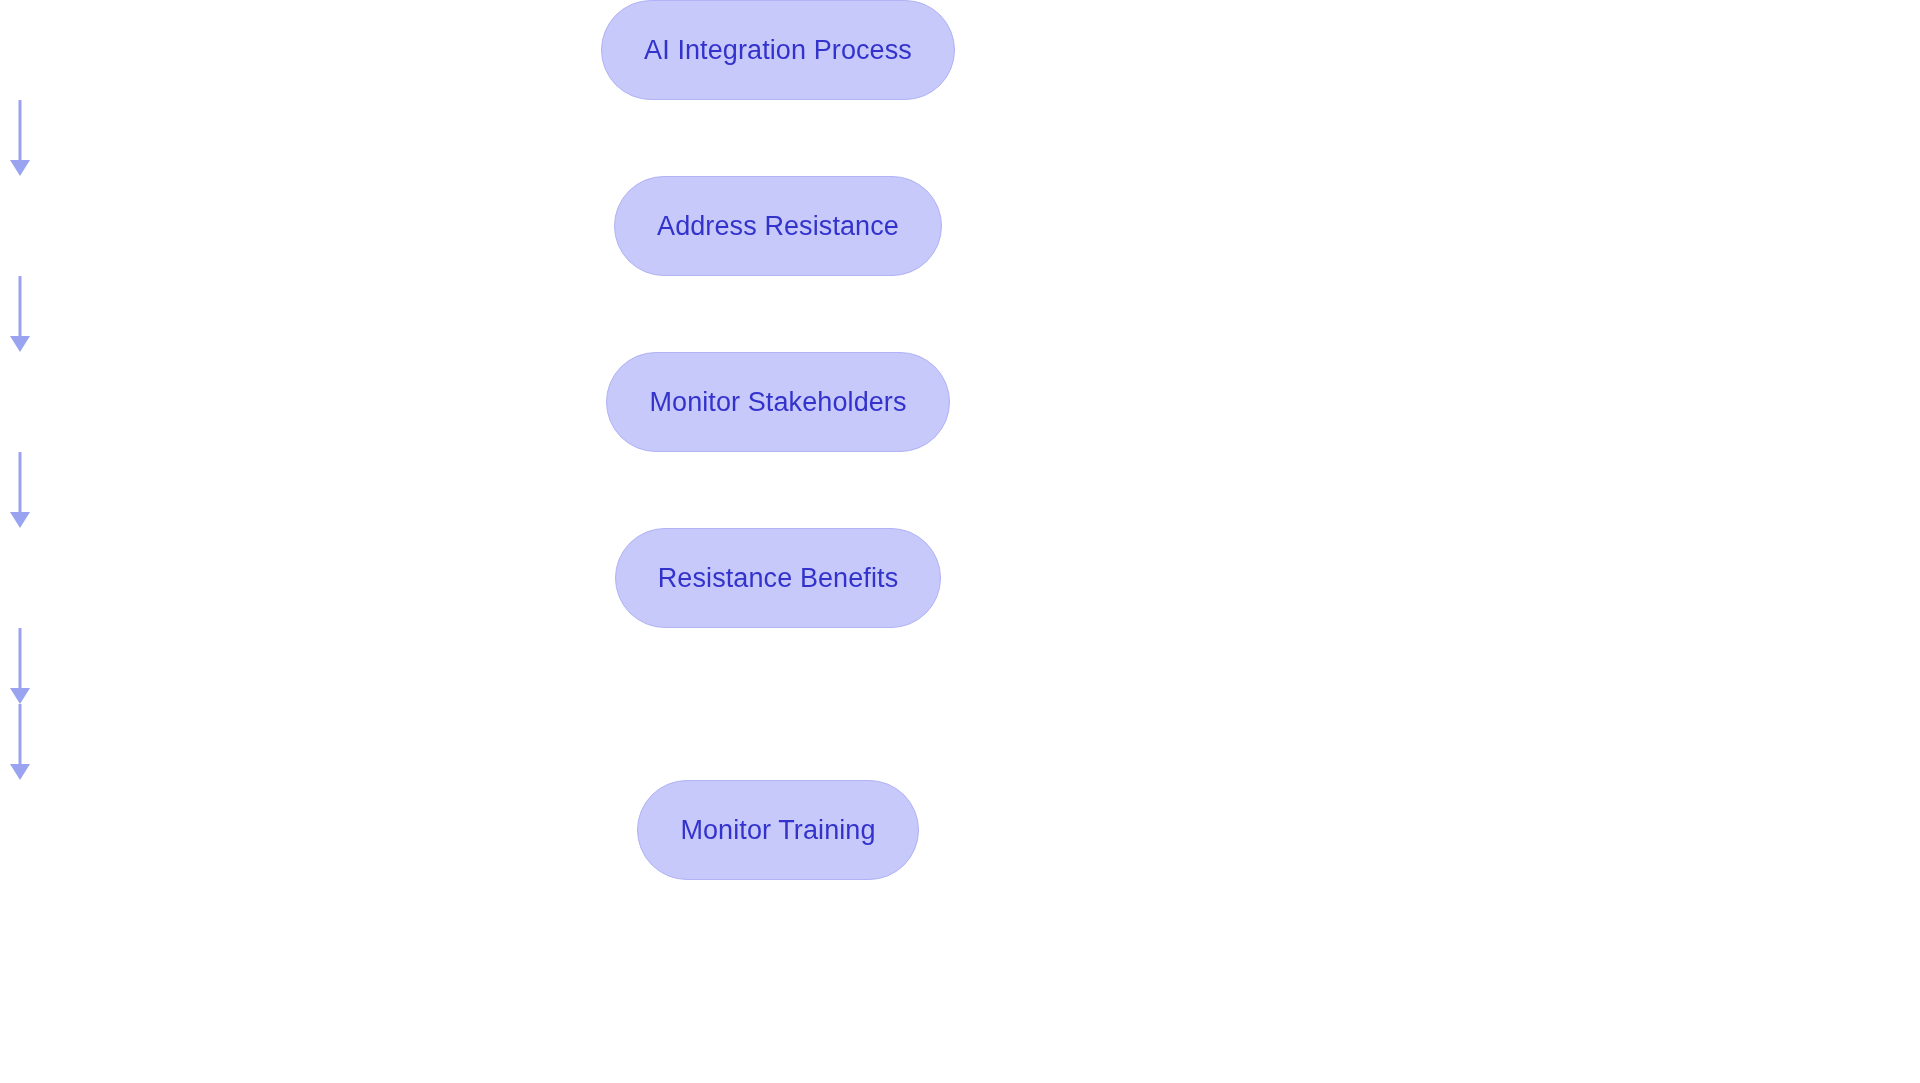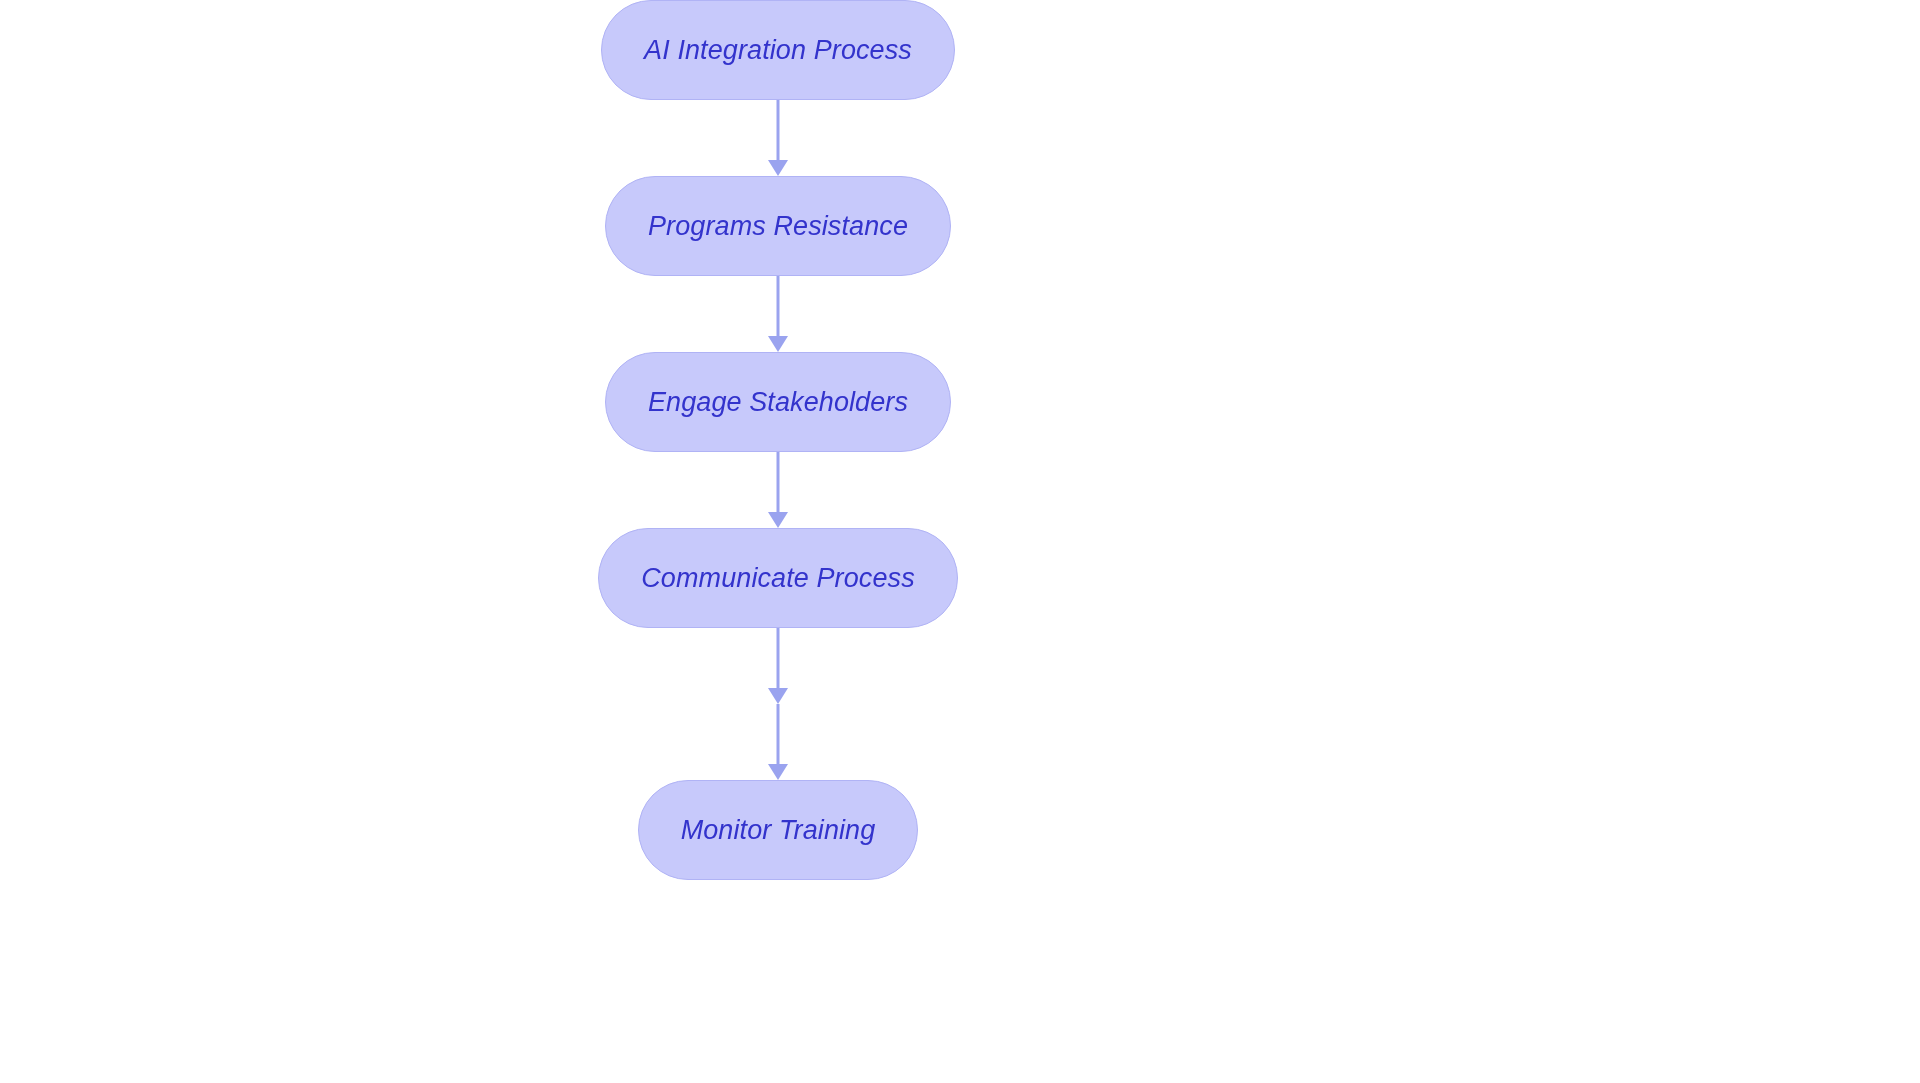--- a/index.html
+++ b/index.html
@@ -13,22 +13,21 @@
     font-family: "Liberation Sans", sans-serif;
     overflow: hidden;
   }
 
   #flowchart {
     position: relative;
     width: 1556px;
     height: 1083px;
     display: flex;
     flex-direction: column;
-    align-items: center;
-    font-style: italic;
+    align-items: flex-start;
   }
 
   .flow-row {
     display: flex;
     justify-content: center;
     align-items: center;
     width: 100%;
   }
 
   .node {
@@ -78,43 +77,43 @@
     </div>
   </div>
 
   <svg class="connector" viewBox="0 0 40 76">
     <line class="conn-line" x1="20" y1="0" x2="20" y2="62"></line>
     <polygon class="conn-head" points="10,60 30,60 20,76"></polygon>
   </svg>
 
   <div class="flow-row">
     <div class="node">
-      <span class="node-label">Programs Resistance</span>
+      <span class="node-label">Address Resistance</span>
     </div>
   </div>
 
   <svg class="connector" viewBox="0 0 40 76">
     <line class="conn-line" x1="20" y1="0" x2="20" y2="62"></line>
     <polygon class="conn-head" points="10,60 30,60 20,76"></polygon>
   </svg>
 
   <div class="flow-row">
     <div class="node">
-      <span class="node-label">Engage Stakeholders</span>
+      <span class="node-label">Monitor Stakeholders</span>
     </div>
   </div>
 
   <svg class="connector" viewBox="0 0 40 76">
     <line class="conn-line" x1="20" y1="0" x2="20" y2="62"></line>
     <polygon class="conn-head" points="10,60 30,60 20,76"></polygon>
   </svg>
 
   <div class="flow-row">
     <div class="node">
-      <span class="node-label">Communicate Process</span>
+      <span class="node-label">Resistance Benefits</span>
     </div>
   </div>
 
   <svg class="connector" viewBox="0 0 40 76">
     <line class="conn-line" x1="20" y1="0" x2="20" y2="62"></line>
     <polygon class="conn-head" points="10,60 30,60 20,76"></polygon>
   </svg>
 
 
   <svg class="connector" viewBox="0 0 40 76">

